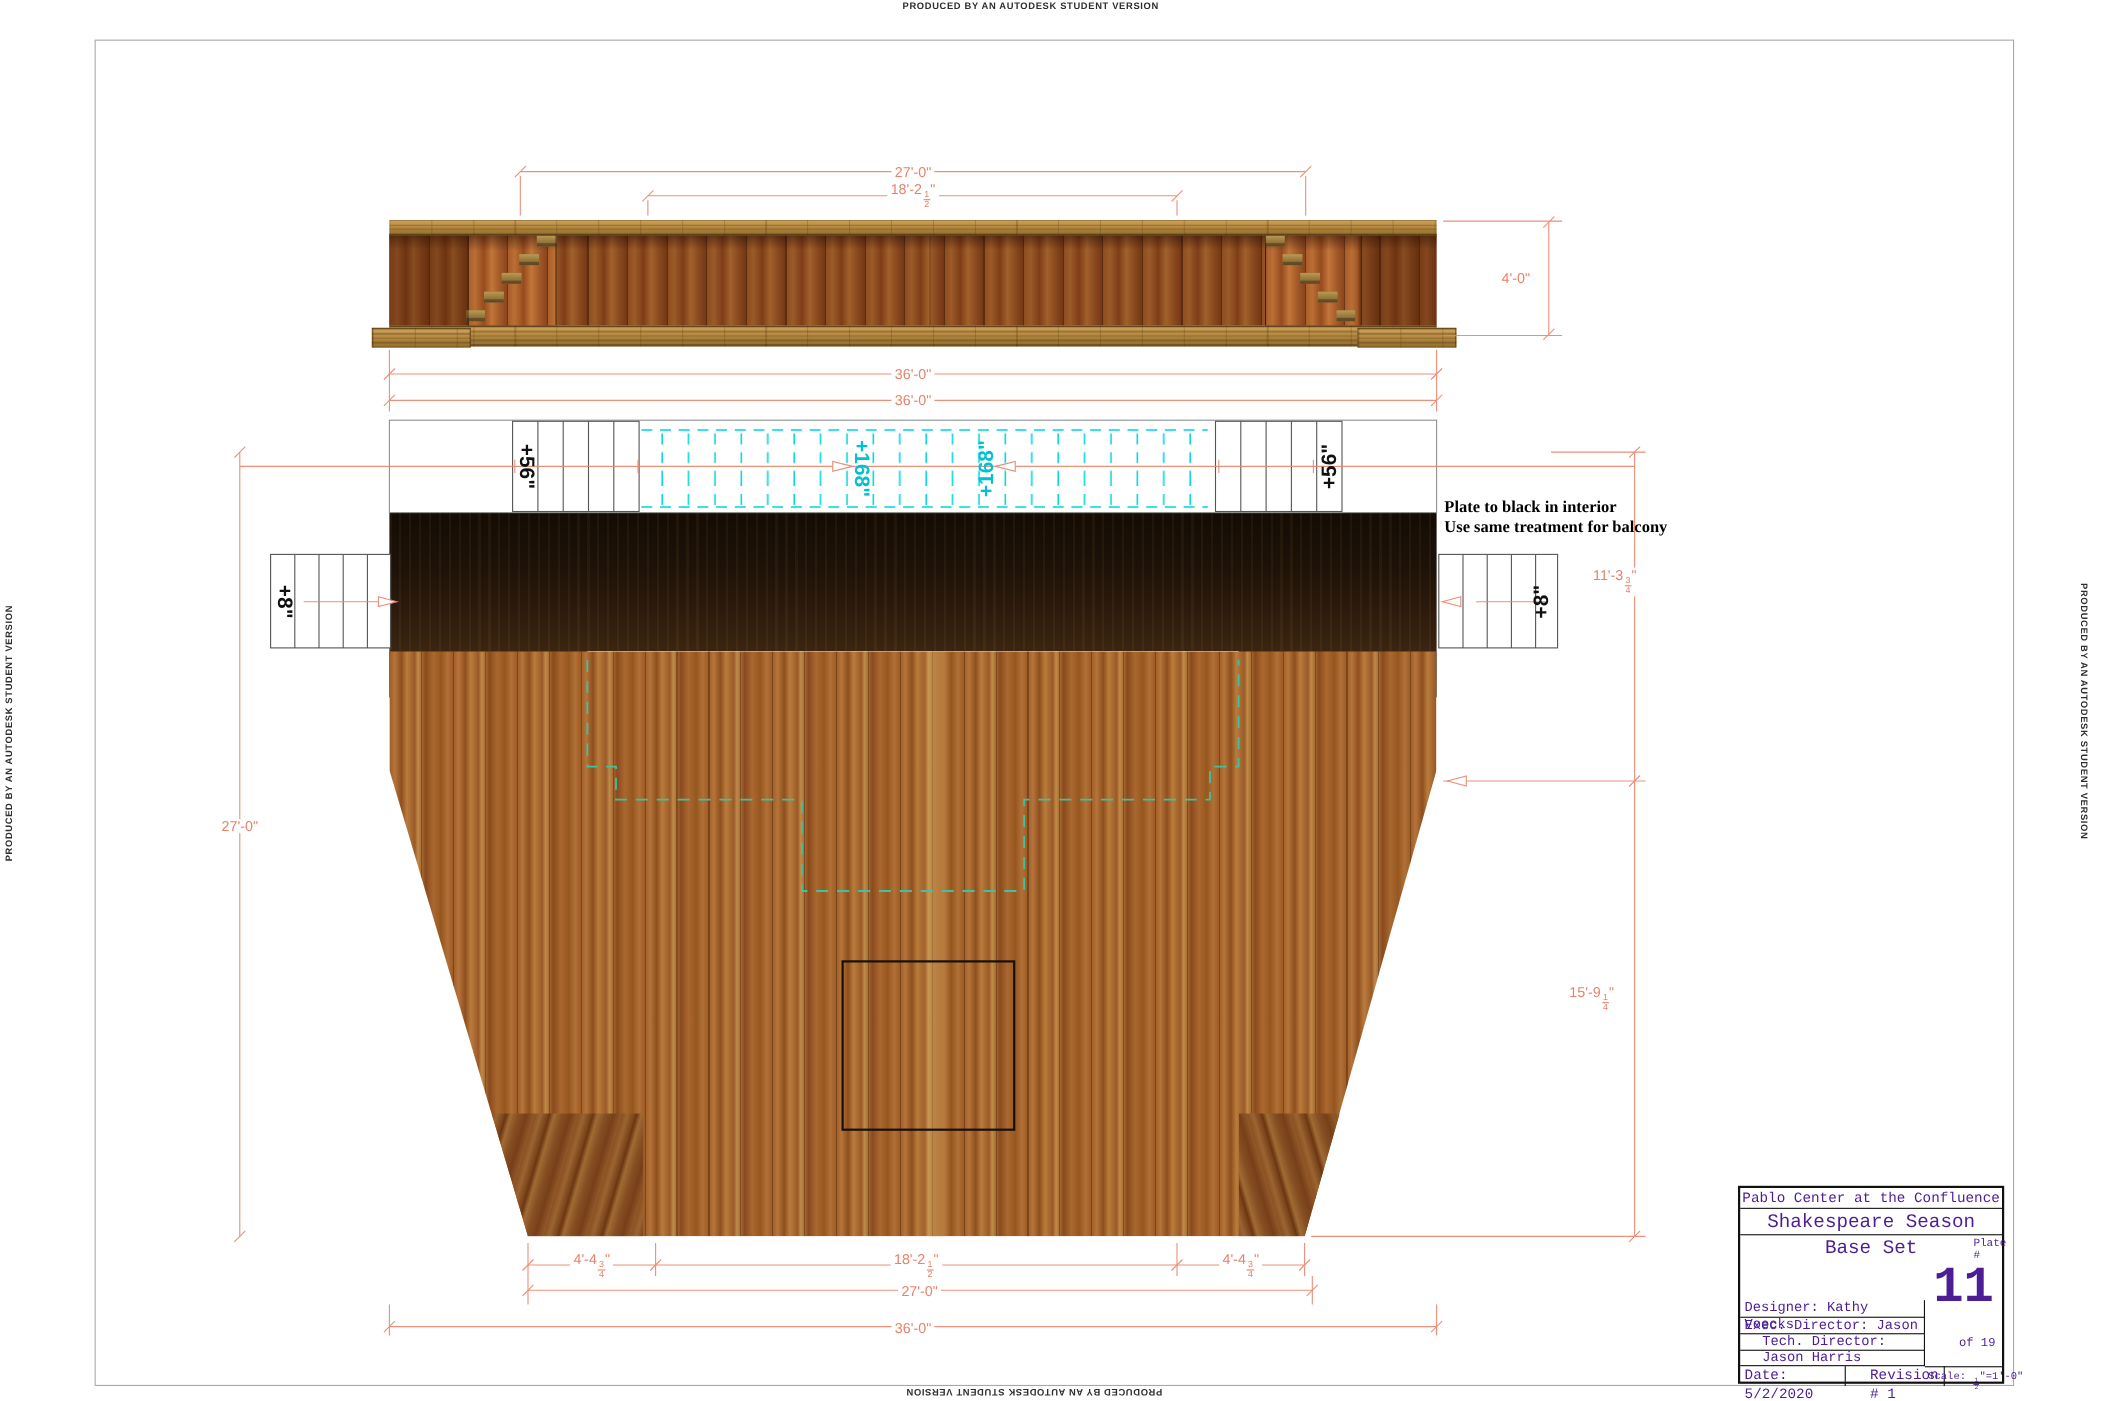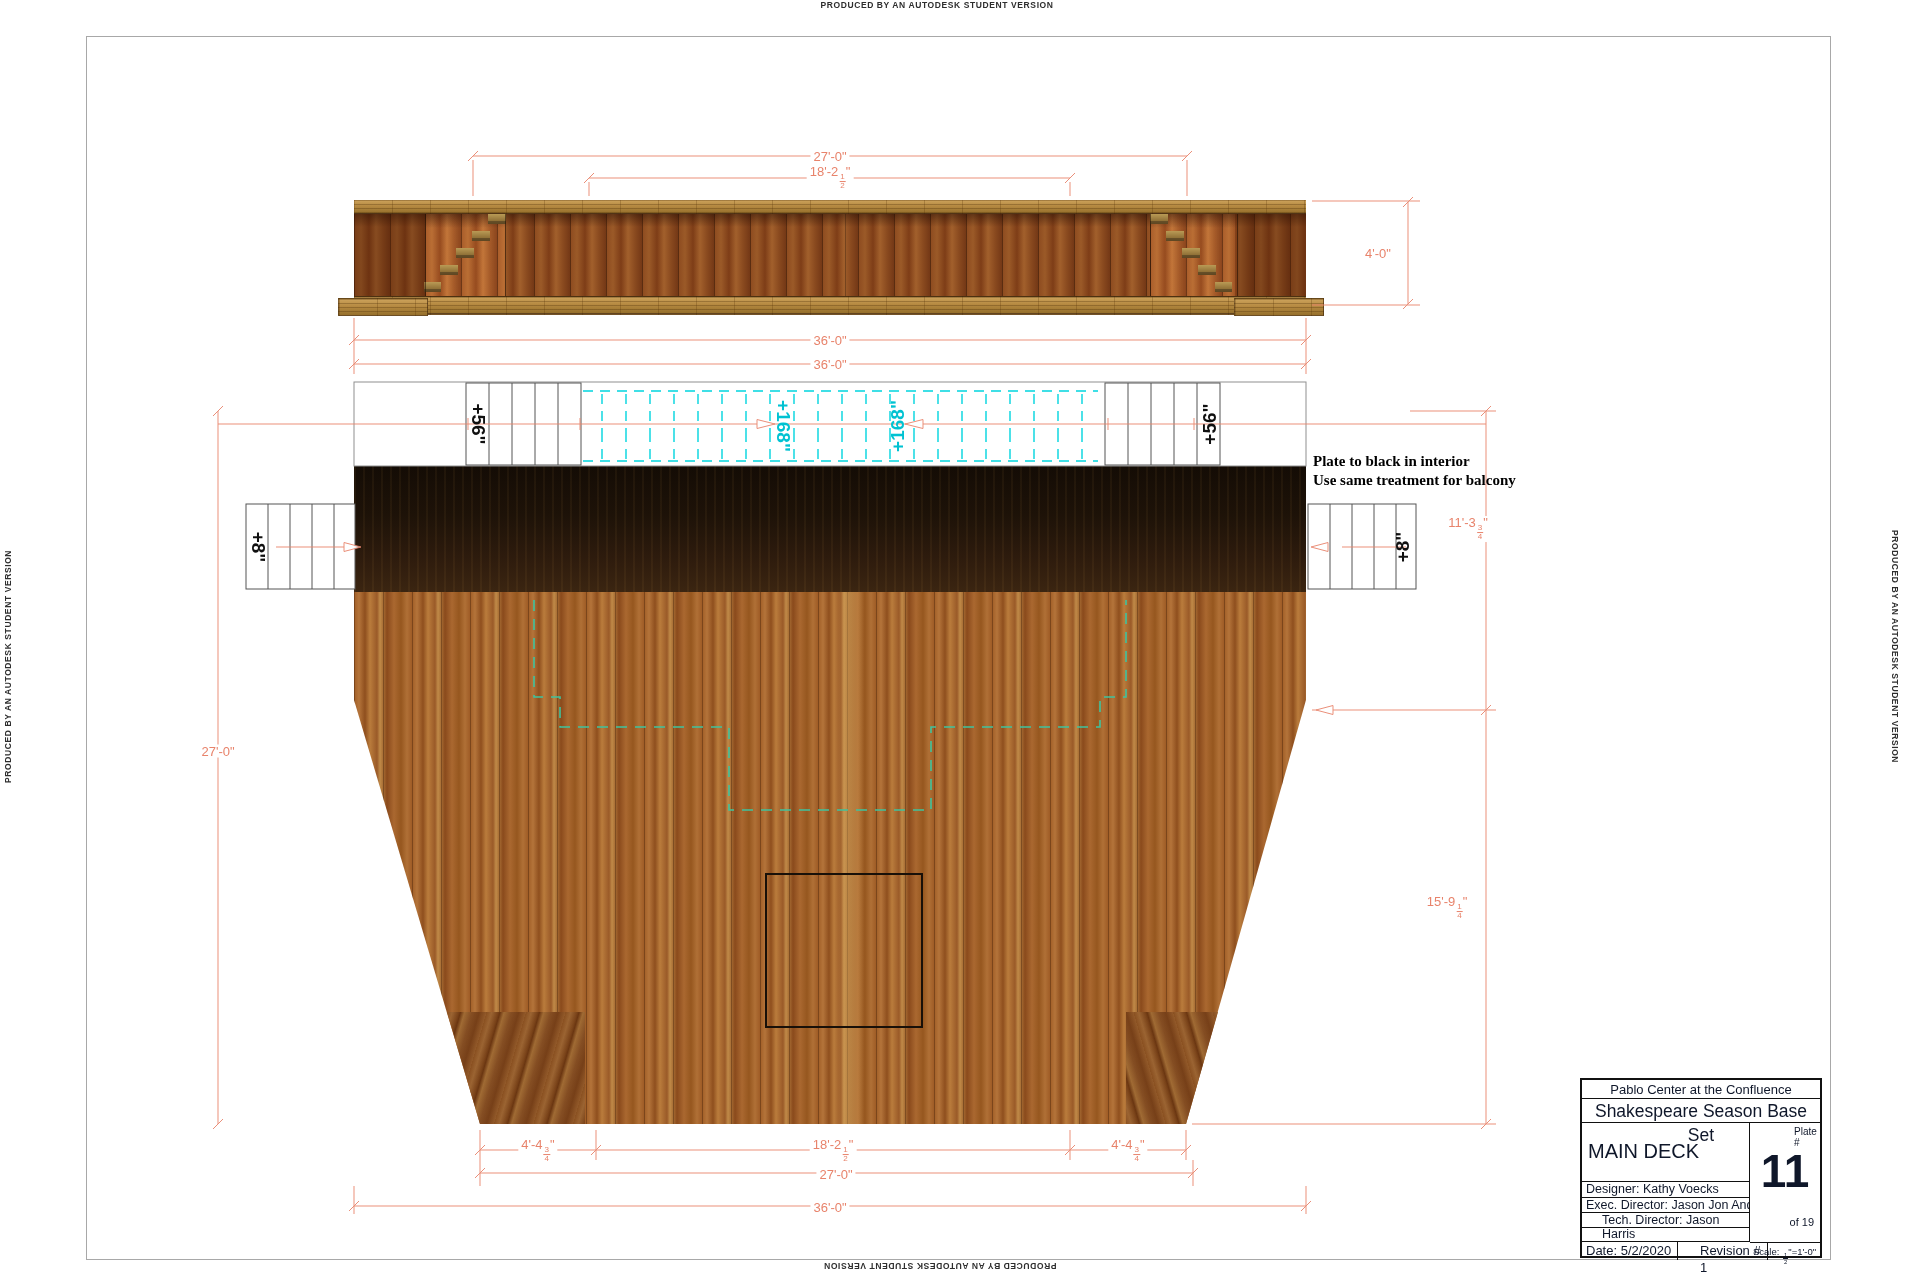--- a/index.html
+++ b/index.html
@@ -41,21 +41,21 @@
   .frac{display:inline-flex;flex-direction:column;align-items:center;font-size:.62em;
         line-height:1.05;vertical-align:-3px;margin-left:1px;}
   .frac .n{border-bottom:1px solid currentColor;padding:0 1px;}
   .biglabel{position:absolute;font:bold 19px "Liberation Sans",sans-serif;color:#101010;
             white-space:nowrap;line-height:1;}
   .cyanlabel{color:#00c2d2;}
   .note{position:absolute;font:bold 15px "Liberation Serif",serif;color:#000;line-height:19px;
         white-space:nowrap;}
   
   .tb{position:absolute;left:1580px;top:1078px;width:242px;height:180px;border:2px solid #111;
-      box-sizing:border-box;background:#fff;font-family:Liberation Sans, sans-serif;color:#0f172a;}
+      box-sizing:border-box;background:#fff;font-family:Liberation Mono, monospace;color:#4c1d95;}
   .tb .cell{position:absolute;box-sizing:border-box;}
 </style>
 </head>
 <body>
 
 <div id="canvas">
 
   <div class="wm" style="left:937px;top:0;transform:translateX(-50%);">PRODUCED BY AN AUTODESK STUDENT VERSION</div>
   <div class="wm" style="left:940px;top:1261px;transform:translateX(-50%) rotate(180deg);">PRODUCED BY AN AUTODESK STUDENT VERSION</div>
   <div class="wm" style="left:3px;top:783px;transform:rotate(-90deg);transform-origin:0 0;">PRODUCED BY AN AUTODESK STUDENT VERSION</div>
@@ -224,22 +224,20 @@
       </span><span>"</span>
   </div>
   <div class="dim" style="left:836px;top:1174px;">27'-0"</div>
   <div class="dim" style="left:830px;top:1207px;">36'-0"</div>
 
   <div class="tb">
     <div class="cell" style="left:0;top:0;width:238px;height:19px;border-bottom:1px solid #111;
                 font-size:13px;text-align:center;line-height:19px;">Pablo Center at the Confluence</div>
     <div class="cell" style="left:0;top:19px;width:238px;height:24px;border-bottom:1px solid #111;
                 font-size:17.5px;text-align:center;line-height:24px;">Shakespeare Season Base Set</div>
-    <div class="cell" style="left:0;top:43px;width:168px;height:59px;border-right:1px solid #111;border-bottom:1px solid #111;
-                font-size:20px;line-height:56px;padding-left:6px;">MAIN DECK</div>
     <div class="cell" style="left:0;top:102px;width:168px;height:16px;border-right:1px solid #111;border-bottom:1px solid #111;
                 font-size:12.5px;line-height:15px;padding-left:4px;">Designer: Kathy Voecks</div>
     <div class="cell" style="left:0;top:118px;width:168px;height:15px;border-right:1px solid #111;border-bottom:1px solid #111;
                 font-size:12.5px;line-height:14px;padding-left:4px;white-space:nowrap;overflow:hidden;">Exec. Director: Jason Jon Anderson</div>
     <div class="cell" style="left:0;top:133px;width:168px;height:15px;border-right:1px solid #111;border-bottom:1px solid #111;
                 font-size:12.5px;line-height:14px;padding-left:20px;">Tech. Director: Jason Harris</div>
     <div class="cell" style="left:0;top:148px;width:168px;height:14px;border-right:1px solid #111;border-bottom:1px solid #111;"></div>
     <div class="cell" style="left:0;top:162px;width:96px;height:18px;border-right:1px solid #111;
                 font-size:13px;line-height:17px;padding-left:4px;">Date: 5/2/2020</div>
     <div class="cell" style="left:96px;top:162px;width:72px;height:18px;border-right:1px solid #111;

